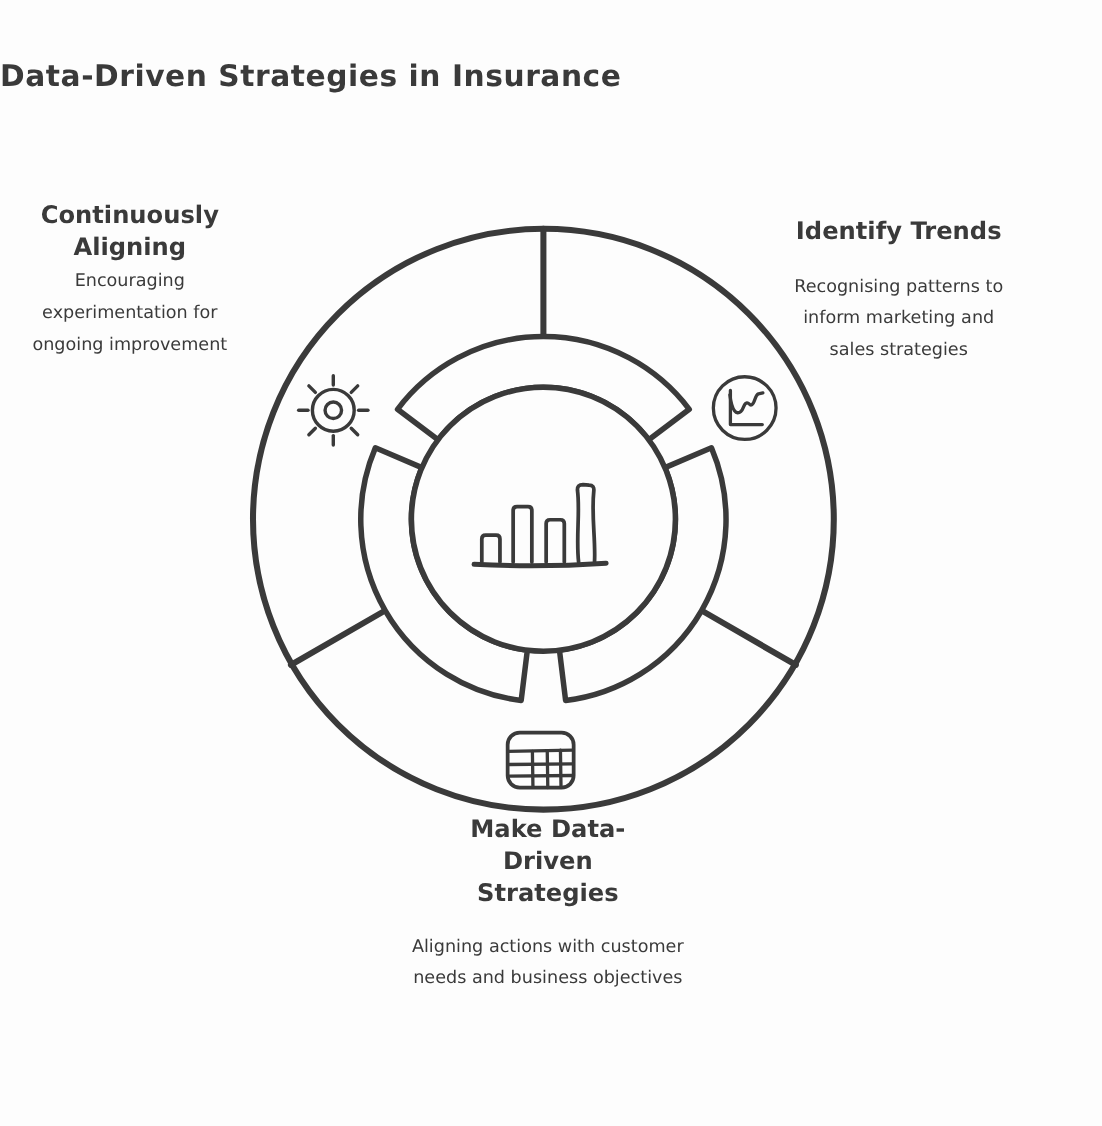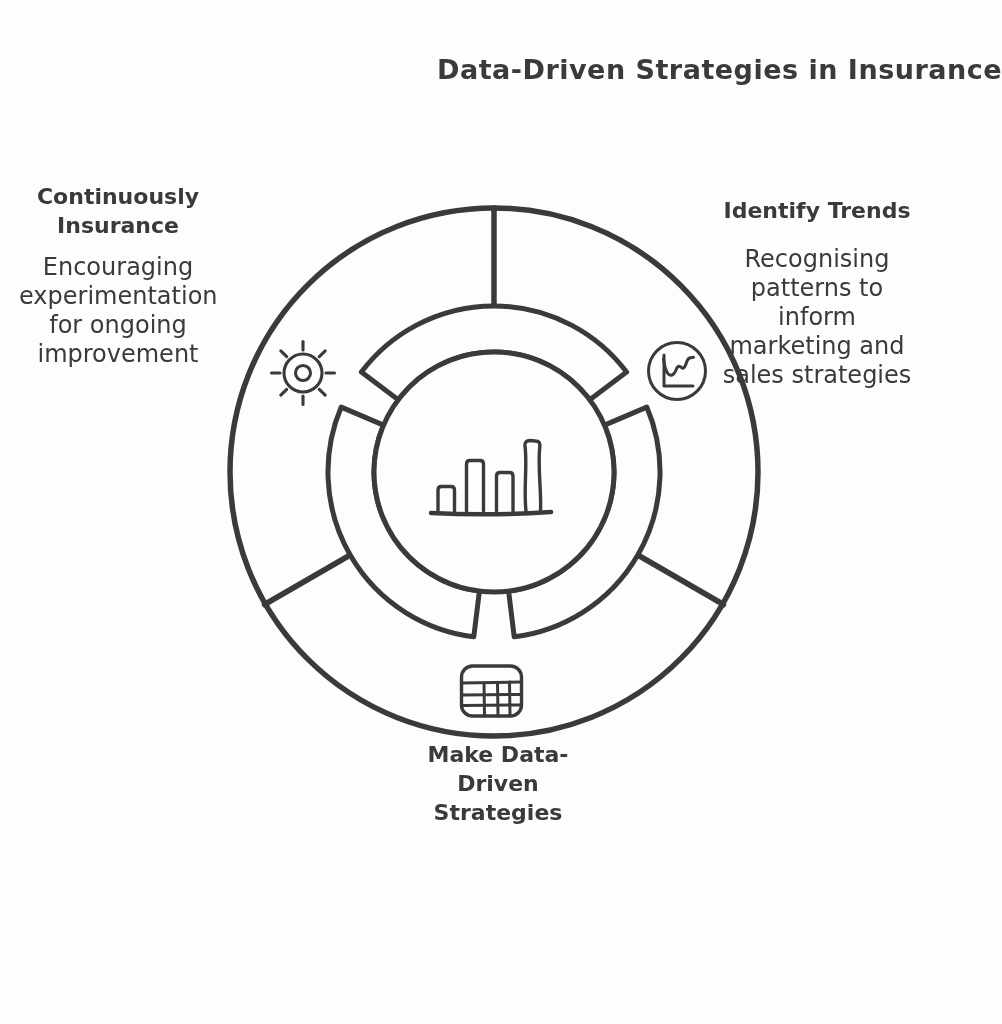--- a/index.html
+++ b/index.html
@@ -5,26 +5,26 @@
   html,body{margin:0;padding:0;}
   body{
     width:1002px;height:1024px;
     background:#fdfdfd;
     font-family:"DejaVu Sans", sans-serif;
     color:#3a3a3a;
   }
   .canvas{position:relative;width:1002px;height:1024px;overflow:hidden;background:#fdfdfd;}
   .title{
     position:absolute;top:54px;left:0;width:100%;
-    text-align:right;font-size:27px;font-weight:bold;letter-spacing:.5px;margin:0;
+    text-align:left;font-size:27px;font-weight:bold;letter-spacing:.5px;margin:0;
   }
   svg.diagram{position:absolute;left:0;top:0;}
   .label{position:absolute;text-align:center;}
   .heading{font-weight:bold;font-size:22px;line-height:29px;margin:0 auto;}
-  .desc{font-size:24px;line-height:29px;margin:13px auto;}
+  .desc{font-size:16px;line-height:29px;margin:0 auto;}
   .label-left{top:182px;left:10px;width:216px;}
   .label-left .heading{max-width:190px;}
   .label-left .desc{max-width:198px;}
   .label-right{top:196px;left:706px;width:222px;}
   .label-right .desc{margin-top:20px;max-width:190px;text-align:center;}
   .label-bottom{top:740px;left:366px;width:264px;}
   .label-bottom .heading{max-width:185px;}
   .label-bottom .desc{margin-top:18px;max-width:256px;}
 </style>
 </head>
@@ -80,26 +80,27 @@
       <path d="M 462 683 L 521 682" stroke-width="3"></path>
       <path d="M 463 695 L 521 694.5" stroke-width="3"></path>
       <path d="M 463 705.5 L 520 705" stroke-width="3"></path>
       <path d="M 484 683 L 484.5 715.5" stroke-width="3"></path>
       <path d="M 497.5 682.5 L 498 716" stroke-width="3"></path>
       <path d="M 509.5 682 L 510 715.5" stroke-width="3"></path>
     </g>
   </svg>
 
   <div class="label label-left">
-    <div class="heading">Continuously Insurance</div>
+    <div class="heading">Continuously Aligning</div>
     <div class="desc">Encouraging experimentation for ongoing improvement</div>
   </div>
 
   <div class="label label-right">
     <div class="heading">Identify Trends</div>
     <div class="desc">Recognising patterns to inform marketing and sales strategies</div>
   </div>
 
   <div class="label label-bottom">
     <div class="heading">Make Data-Driven Strategies</div>
+    <div class="desc">Aligning actions with customer needs and business objectives</div>
   </div>
 
 </div>
 
 </body></html>

